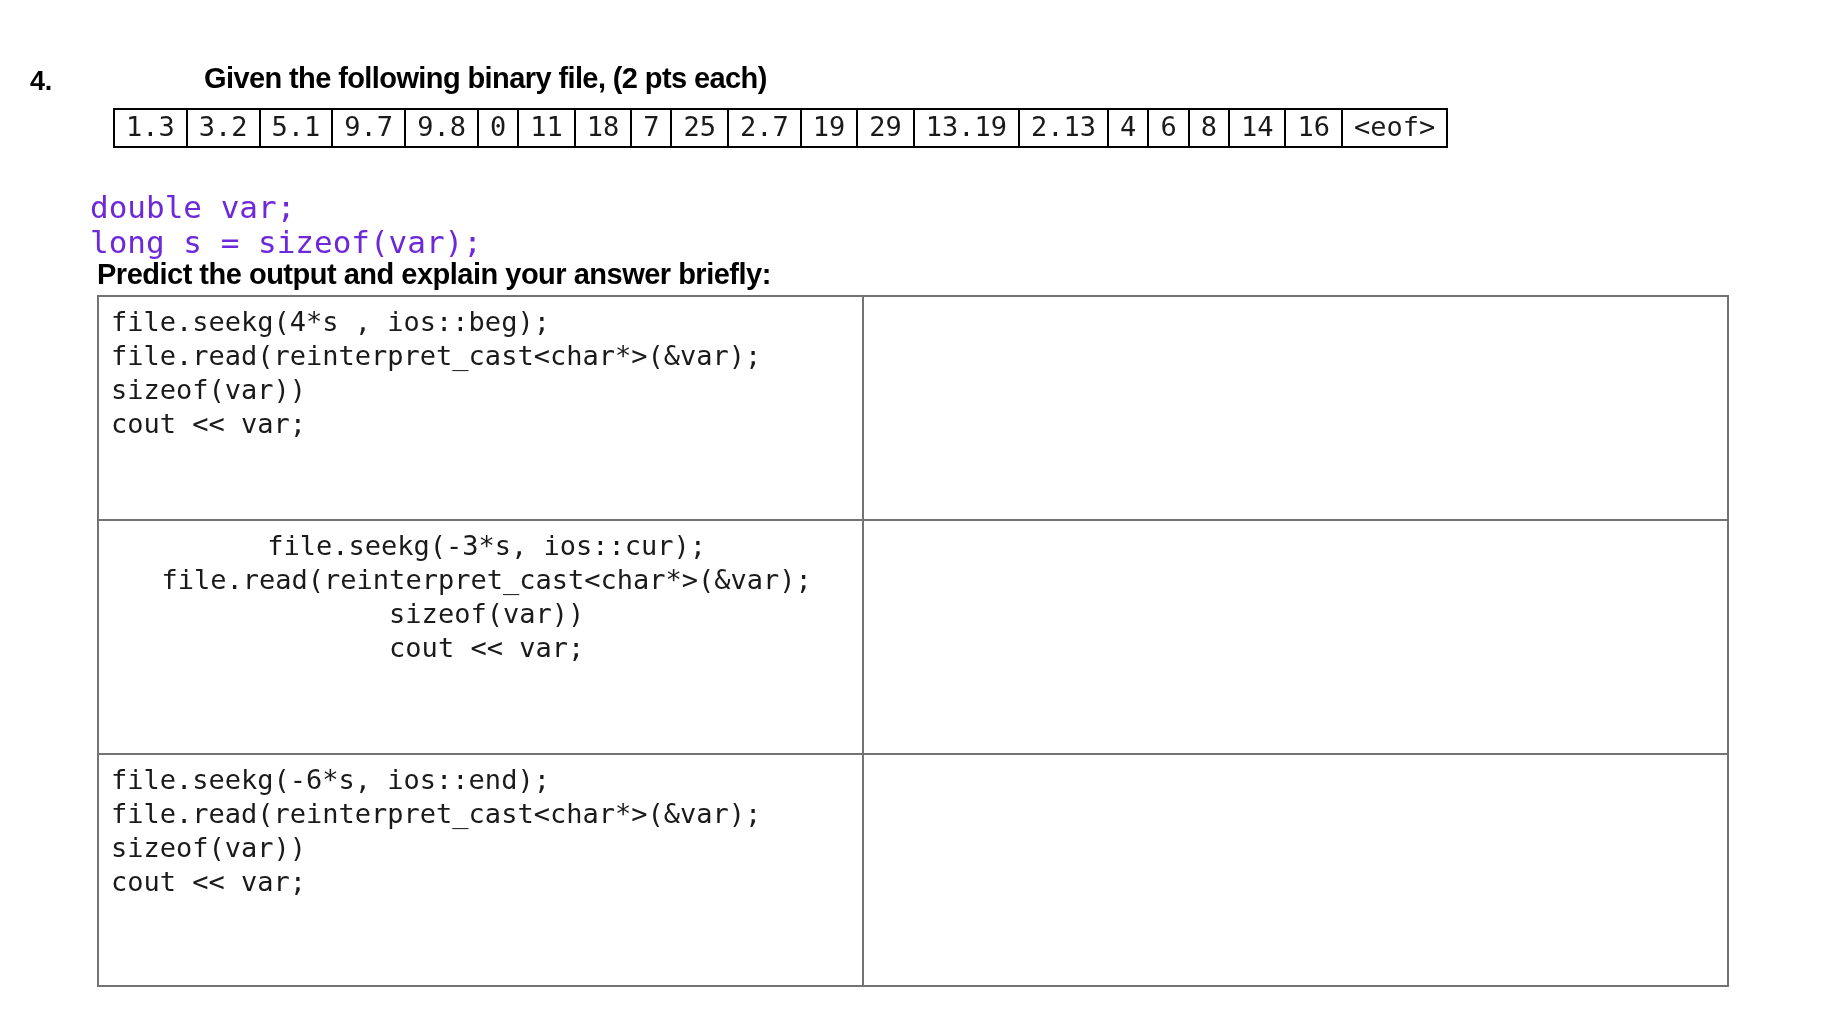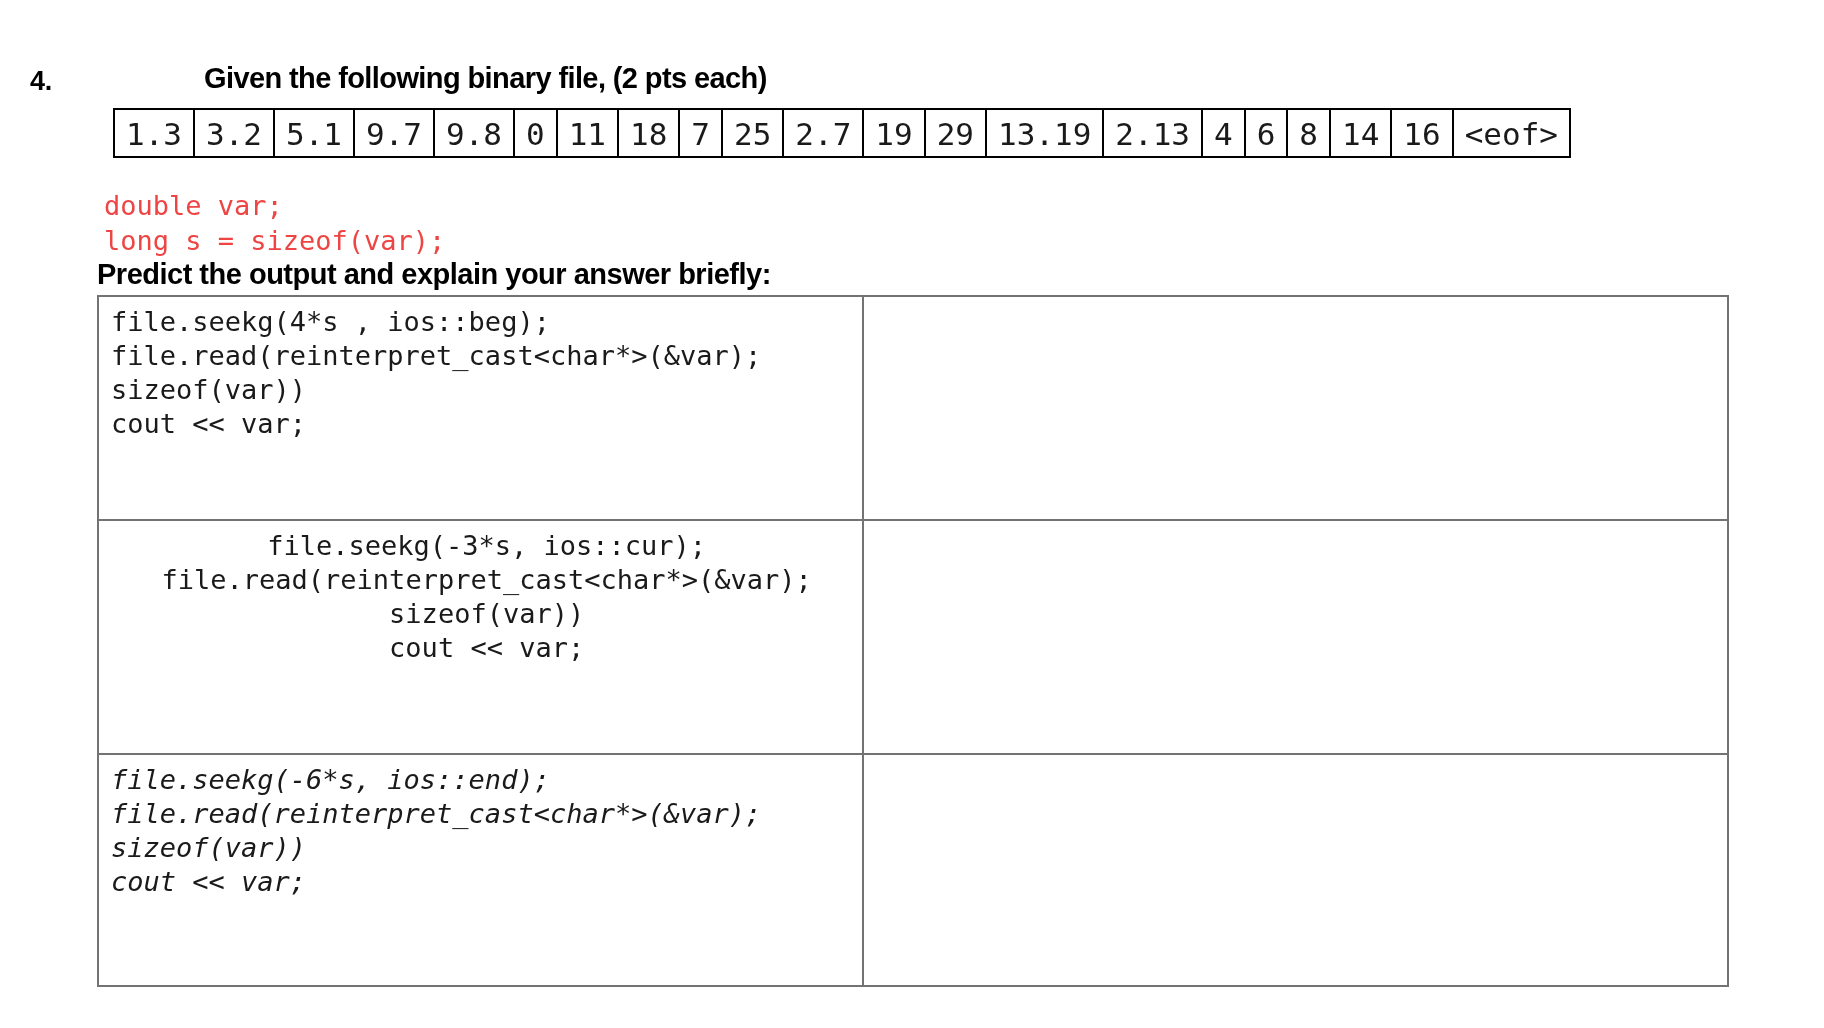--- a/index.html
+++ b/index.html
@@ -39,36 +39,36 @@
   .file-strip {
     position: absolute;
     left: 113px;
     top: 108px;
     border-collapse: collapse;
     table-layout: auto;
   }
   .file-strip td {
     border: 2px solid #000000;
     font-family: "DejaVu Sans Mono", monospace;
-    font-size: 31px;
+    font-size: 27px;
     line-height: 1.0;
     text-align: center;
-    padding: 9px 11px 6px 11px;
+    padding: 3px 11px 6px 11px;
     white-space: nowrap;
     color: #1a1a1a;
   }
 
   
   .decl {
     position: absolute;
-    left: 104px;
+    left: 90px;
     font-family: "DejaVu Sans Mono", monospace;
-    font-size: 27px;
+    font-size: 31px;
     line-height: 1.0;
-    color: #ef4444;
+    color: #6d28d9;
     white-space: pre;
   }
   .decl-1 { top: 192px; }
   .decl-2 { top: 227px; }
 
   
   .predict {
     position: absolute;
     left: 97px;
     top: 258px;
@@ -93,21 +93,21 @@
   }
   .answer-table td.code-cell {
     width: 753px;
     padding: 8px 0 14px 12px;
   }
   .answer-table td.blank-cell {
     width: 877px;
   }
   .answer-table tr.row-1 td { height: 200px; }
   .answer-table tr.row-2 td { height: 210px; text-align: center; }
-  .answer-table tr.row-3 td { height: 208px; font-style: italic; }
+  .answer-table tr.row-3 td { height: 208px; }
 
   .code-line {
     font-family: "DejaVu Sans Mono", monospace;
     font-size: 27px;
     line-height: 34px;
     color: #1a1a1a;
     white-space: pre;
   }
 </style>
 </head>

